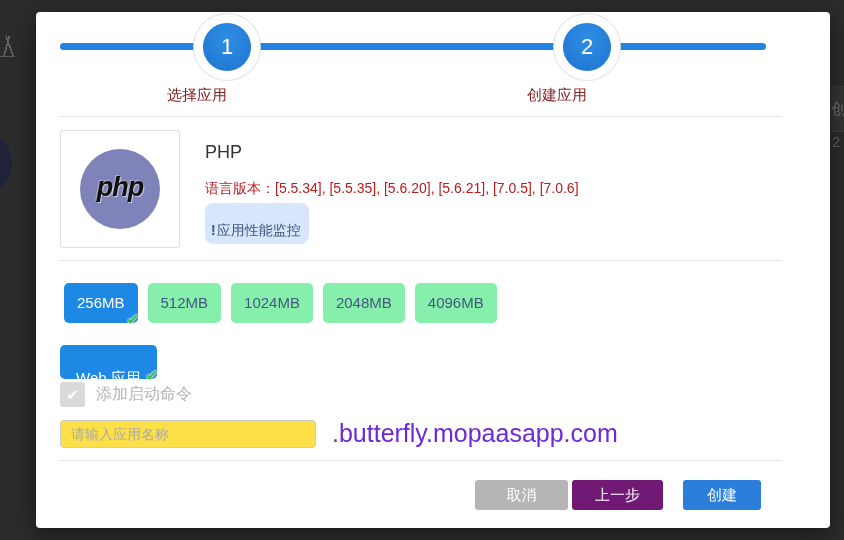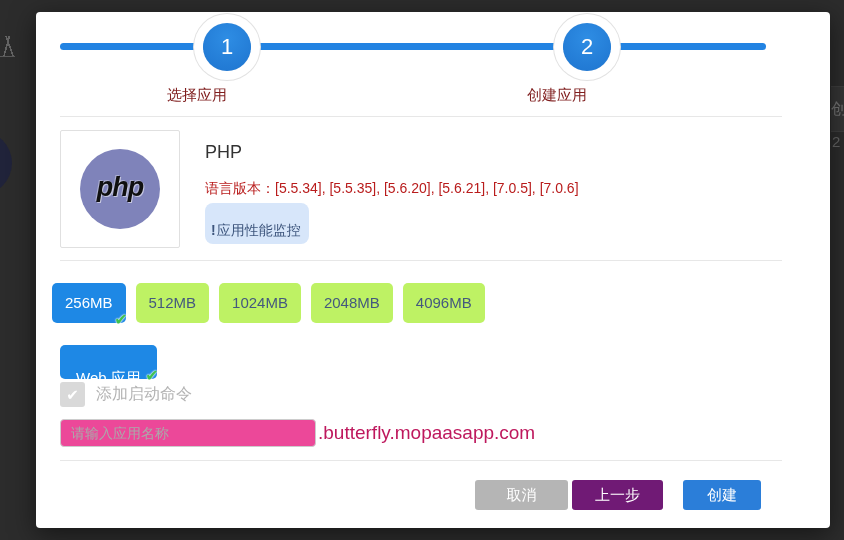--- a/index.html
+++ b/index.html
@@ -66,49 +66,49 @@
     text-shadow:1px 1px 0 rgba(255,255,255,.55), -1px -1px 0 rgba(255,255,255,.35);
   }
   .app-name{position:absolute;left:169px;top:130px;font-size:18px;color:#333;}
   .app-versions{position:absolute;left:169px;top:168px;font-size:14px;color:#b91c1c;}
   .app-tag{
     position:absolute;left:169px;top:191px;background:#d7e6fa;color:#3e567d;
     font-size:14px;padding:19px 8px 4px 6px;border-radius:8px;
   }
   .app-tag .bang{font-weight:bold;margin-right:1px;}
   
-  .mem-row{position:absolute;left:16px;top:271px;display:flex;gap:10px;}
+  .mem-row{position:absolute;left:28px;top:271px;display:flex;gap:10px;}
   .type-row{position:absolute;left:24px;top:333px;display:flex;gap:10px;}
   .chip{
     position:relative;height:40px;line-height:40px;padding:0 13px;
-    background:#bef264;color:#44597e;font-size:15px;border:none;border-radius:5px;
+    background:#86efac;color:#44597e;font-size:15px;border:none;border-radius:5px;
     font-family:inherit;cursor:pointer;display:block;
   }
   .type-row .chip{height:34px;line-height:34px;padding:16px 16px;}
   .chip.selected{background:#1e88e5;color:#fff;}
   .chip .check{
     position:absolute;right:-2px;bottom:-5px;color:#3ec24e;font-size:16px;
     line-height:16px;text-shadow:0 0 2px #fff, 0 0 2px #fff;
   }
   
   .cmd-row{position:absolute;left:24px;top:370px;display:flex;align-items:center;gap:11px;}
   .checkbox{
     width:25px;height:25px;background:#d9d9d9;border-radius:3px;color:#fff;
     text-align:center;line-height:25px;font-size:15px;cursor:pointer;
   }
   .cmd-label{color:#b3b3b3;font-size:16px;}
   
   .name-row{position:absolute;left:24px;top:407px;display:flex;align-items:center;}
   .app-input{
     width:256px;height:28px;box-sizing:border-box;border:1px solid #ccc;
     border-radius:4px;padding:0 10px;font-size:14px;color:#333;
-    font-family:inherit;outline:none;background:#ec4899;
+    font-family:inherit;outline:none;background:#fde047;
   }
   .app-input::placeholder{color:#aaa;}
-  .suffix{margin-left:2px;font-size:19px;color:#be185d;}
+  .suffix{margin-left:16px;font-size:25px;color:#6d28d9;}
   
   .btn{
     position:absolute;top:468px;height:30px;border:none;border-radius:3px;
     color:#fff;font-size:15px;font-family:inherit;cursor:pointer;
   }
   .btn-cancel{left:439px;width:93px;background:#b5b5b5;}
   .btn-prev{left:536px;width:91px;background:#701a75;}
   .btn-create{left:647px;width:78px;background:#2b7ed9;}
 </style>
 </head>

